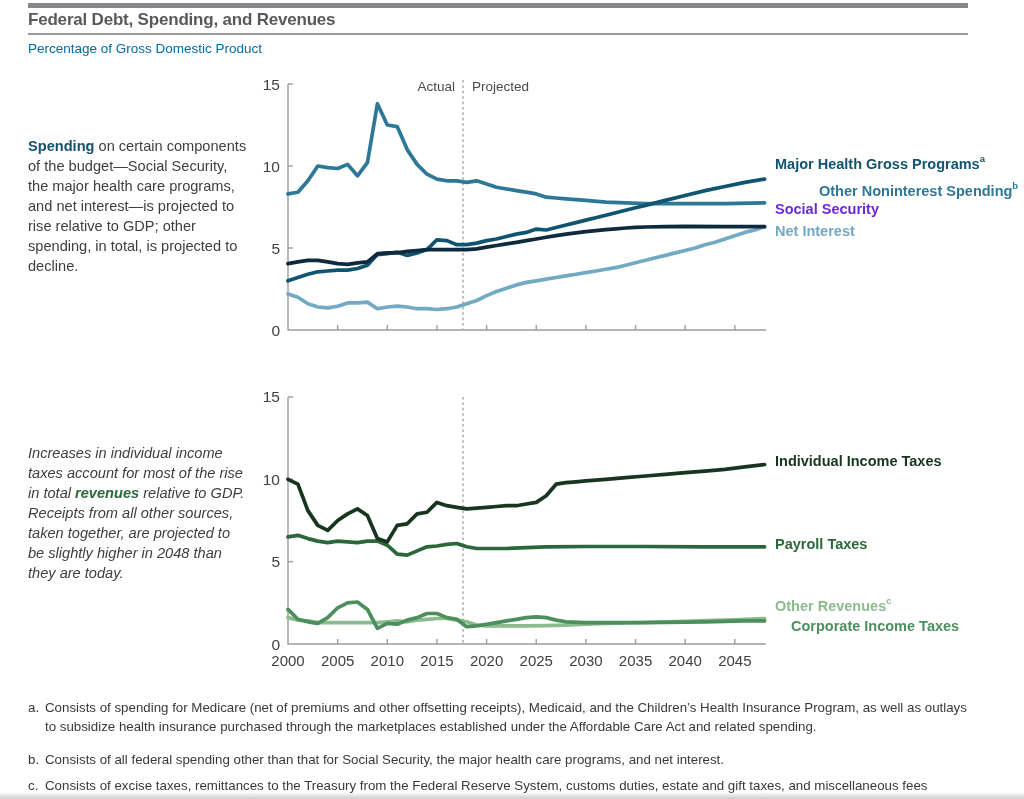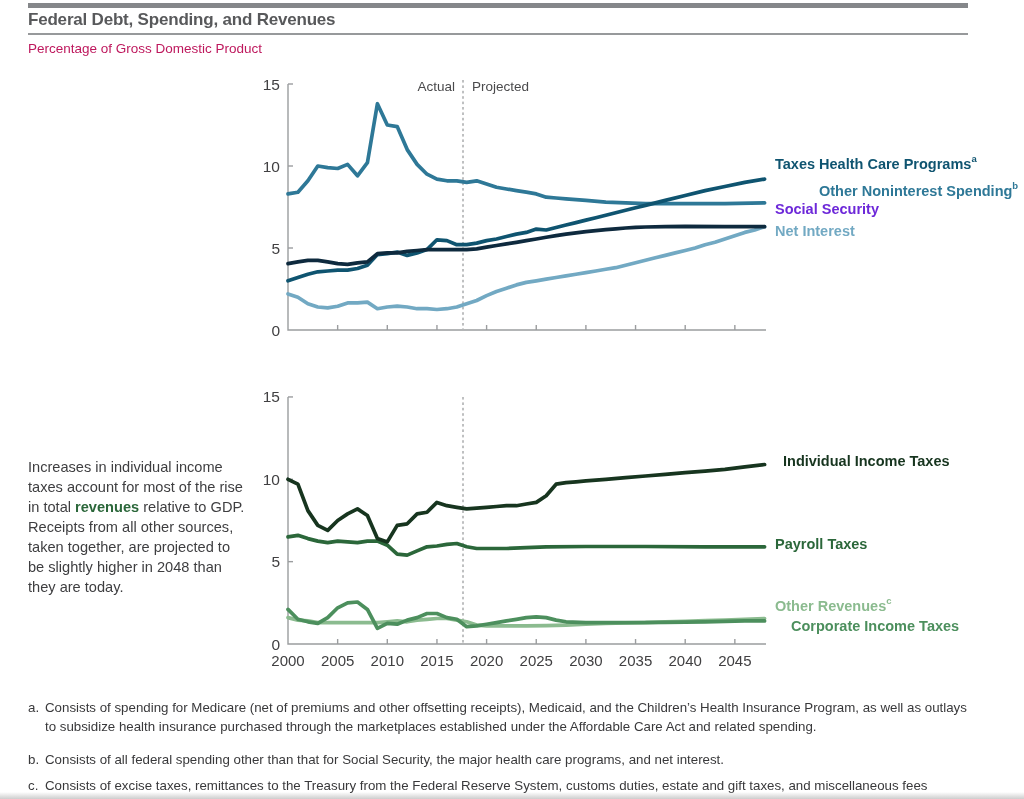--- a/index.html
+++ b/index.html
@@ -2,51 +2,54 @@
 <html><head>
 <meta charset="utf-8">
 <style>
   html,body{margin:0;padding:0;background:#fff;}
   #page{position:relative;width:1024px;height:799px;background:#fff;overflow:hidden;
         font-family:"Liberation Sans","DejaVu Sans",sans-serif;}
   #top-bar{position:absolute;left:28px;top:3px;width:940px;height:5px;background:#85878a;}
   #figure-title{position:absolute;left:28px;top:10px;margin:0;font-size:17px;font-weight:bold;
         color:#58595b;letter-spacing:-0.2px;}
   #title-rule{position:absolute;left:28px;top:33px;width:940px;height:1.5px;background:#97999b;}
-  #subtitle{position:absolute;left:28px;top:41px;font-size:13.5px;color:#be185d;}
+  #subtitle{position:absolute;left:28px;top:41px;font-size:13.5px;color:#0369a1;}
   .note{position:absolute;left:28px;width:222px;font-size:14.6px;line-height:20px;color:#3e3e40;}
   #note-spending{top:136px;}
-  #note-revenues{top:457px;}
+  #note-revenues{top:443px;font-style:italic;}
   .note b{font-weight:bold;}
   .chart-svg{position:absolute;left:253px;}
   #svg-spending{top:60px;width:530px;height:290px;}
   #svg-revenues{top:383px;width:530px;height:305px;}
   svg text{font-family:"Liberation Sans","DejaVu Sans",sans-serif;}
   .legend{position:absolute;left:775px;transform:translateY(-50%);white-space:nowrap;
         font-size:14.5px;font-weight:600;line-height:1;}
   .legend sup{font-size:9.5px;position:relative;top:-1px;}
   #legend-mhc{top:163px;} #legend-onis{top:190px;} #legend-ss{top:209px;} #legend-ni{top:231px;}
-  #legend-iit{top:461px;margin-left:8px;} #legend-pt{top:544px;} #legend-or{top:605px;} #legend-cit{top:626px;}
+  #legend-iit{top:461px;} #legend-pt{top:544px;} #legend-or{top:605px;} #legend-cit{top:626px;}
   .footnote{position:absolute;left:28px;width:950px;display:flex;font-size:13.3px;
         line-height:1.45;color:#39393b;}
   .fn-marker{flex:0 0 17px;}
   .fn-text{flex:1;}
   #fn-a{top:698px;} #fn-b{top:750px;} #fn-c{top:776px;}
   #bottom-fade{position:absolute;left:0;bottom:0;width:100%;height:7px;
         background:linear-gradient(to bottom,rgba(205,205,205,0),#cdcdcd);}
 </style>
 </head>
 <body>
 
 <div id="page">
   <div id="top-bar"></div>
   <h1 id="figure-title">Federal Debt, Spending, and Revenues</h1>
   <div id="title-rule"></div>
   <div id="subtitle">Percentage of Gross Domestic Product</div>
 
+  <div class="note" id="note-spending">
+    <span></span><b style="color: rgb(20, 81, 109);">Spending</b><span> on certain components of the budget—Social Security, the major health care programs, and net interest—is projected to rise relative to GDP; other spending, in total, is projected to decline.</span>
+  </div>
 
   <svg id="svg-spending" class="chart-svg" viewBox="0 0 530 290">
       <line x1="210" y1="20" x2="210" y2="269" stroke="#7f8183" stroke-width="1" stroke-dasharray="2.6 2.8"></line>
       <path d="M 35 24.00000000000003 L 35 270 L 513 270" fill="none" stroke="#9b9d9f" stroke-width="1.4"></path>
       <text x="27" y="275.5" text-anchor="end" font-size="15.5" fill="#414042">0</text>
       <line x1="35" y1="188" x2="40" y2="188" stroke="#9b9d9f" stroke-width="1.4"></line>
       <text x="27" y="193.5" text-anchor="end" font-size="15.5" fill="#414042">5</text>
       <line x1="35" y1="106" x2="40" y2="106" stroke="#9b9d9f" stroke-width="1.4"></line>
       <text x="27" y="111.5" text-anchor="end" font-size="15.5" fill="#414042">10</text>
       <line x1="35" y1="24.00000000000003" x2="40" y2="24.00000000000003" stroke="#9b9d9f" stroke-width="1.4"></line>
@@ -62,21 +65,21 @@
       <line x1="481.84999999999997" y1="270" x2="481.84999999999997" y2="265" stroke="#9b9d9f" stroke-width="1.4"></line>
       <text x="202" y="31" text-anchor="end" font-size="13.5" fill="#4a4a4c">Actual</text>
       <text x="219" y="31" text-anchor="start" font-size="13.5" fill="#4a4a4c">Projected</text>
       <polyline points="35.0,233.9 44.9,237.2 54.9,243.8 64.8,247.0 74.7,247.9 84.7,246.2 94.6,242.9 104.5,242.9 114.4,242.1 124.4,248.7 134.3,247.0 144.2,246.2 154.2,247.0 164.1,248.7 174.0,248.7 183.9,249.5 193.9,248.7 203.8,247.0 213.7,243.8 223.7,240.5 233.6,235.6 243.5,231.5 253.5,228.2 263.4,224.9 273.3,222.4 283.3,220.8 293.2,219.2 303.1,217.5 313.0,215.9 323.0,214.2 332.9,212.6 342.8,211.0 352.8,209.3 362.7,207.7 372.6,205.2 382.6,202.8 392.5,200.3 402.4,197.8 412.3,195.4 422.3,192.9 432.2,190.5 442.1,188.0 452.1,184.7 462.0,182.3 471.9,179.0 481.8,175.7 491.8,172.4 501.7,170.0 511.6,166.7" fill="none" stroke="#72a9c3" stroke-width="3.7" stroke-linejoin="round" stroke-linecap="round"></polyline>
       <polyline points="35.0,133.9 44.9,132.2 54.9,120.8 64.8,106.0 74.7,107.6 84.7,108.5 94.6,104.4 104.5,115.8 114.4,102.7 124.4,43.7 134.3,65.0 144.2,66.6 154.2,89.6 164.1,104.4 174.0,114.2 183.9,119.1 193.9,120.8 203.8,120.8 213.7,122.4 223.7,120.8 233.6,124.0 243.5,127.3 253.5,129.0 263.4,130.6 273.3,132.2 283.3,133.9 293.2,137.2 303.1,138.0 313.0,138.8 323.0,139.6 332.9,140.4 352.8,142.1 372.6,142.9 392.5,143.7 432.2,143.7 471.9,143.7 511.6,142.9" fill="none" stroke="#2e7897" stroke-width="3.7" stroke-linejoin="round" stroke-linecap="round"></polyline>
       <polyline points="35.0,220.8 44.9,217.5 54.9,214.2 64.8,211.8 74.7,211.0 84.7,210.1 94.6,210.1 104.5,208.5 114.4,205.2 124.4,194.6 134.3,193.7 144.2,192.1 154.2,195.4 164.1,192.9 174.0,189.6 183.9,179.8 193.9,180.6 203.8,184.7 213.7,184.7 223.7,183.1 233.6,180.6 243.5,179.0 253.5,176.5 263.4,174.1 273.3,172.4 283.3,169.1 293.2,170.0 303.1,167.5 313.0,165.0 323.0,162.6 332.9,160.1 342.8,157.7 352.8,155.2 362.7,152.7 372.6,150.3 382.6,147.8 392.5,145.4 412.3,140.4 432.2,135.5 452.1,130.6 471.9,126.5 491.8,122.4 511.6,119.1" fill="none" stroke="#0f5470" stroke-width="3.7" stroke-linejoin="round" stroke-linecap="round"></polyline>
       <polyline points="35.0,203.6 44.9,201.9 54.9,200.3 64.8,200.3 74.7,201.9 84.7,203.6 94.6,204.4 104.5,202.8 114.4,201.9 124.4,193.7 134.3,192.9 144.2,192.9 154.2,191.3 164.1,190.5 174.0,189.6 183.9,189.6 193.9,189.6 203.8,189.6 213.7,189.6 223.7,188.8 233.6,187.2 243.5,185.5 253.5,183.9 263.4,182.3 273.3,180.6 283.3,179.0 293.2,177.3 303.1,175.7 313.0,174.1 323.0,172.9 332.9,171.6 342.8,170.6 352.8,169.6 362.7,168.8 372.6,168.0 382.6,167.3 392.5,167.0 412.3,166.7 432.2,166.4 471.9,166.7 511.6,166.7" fill="none" stroke="#0e2a3e" stroke-width="3.7" stroke-linejoin="round" stroke-linecap="round"></polyline>
     </svg>
 
   <div class="legend" id="legend-mhc">
-    <span style="color: rgb(15, 84, 112);">Taxes Health Care Programs</span><sup style="color: rgb(15, 84, 112);">a</sup>
+    <span style="color: rgb(15, 84, 112);">Major Health Gross Programs</span><sup style="color: rgb(15, 84, 112);">a</sup>
   </div>
   <div class="legend" id="legend-onis">
     <span style="color: rgb(46, 120, 151); margin-left: 44px;">Other Noninterest Spending</span><sup style="color: rgb(46, 120, 151);">b</sup>
   </div>
   <div class="legend" id="legend-ss">
     <span style="color: #6d28d9;">Social Security</span>
   </div>
   <div class="legend" id="legend-ni">
     <span style="color: rgb(114, 169, 195);">Net Interest</span>
   </div>

